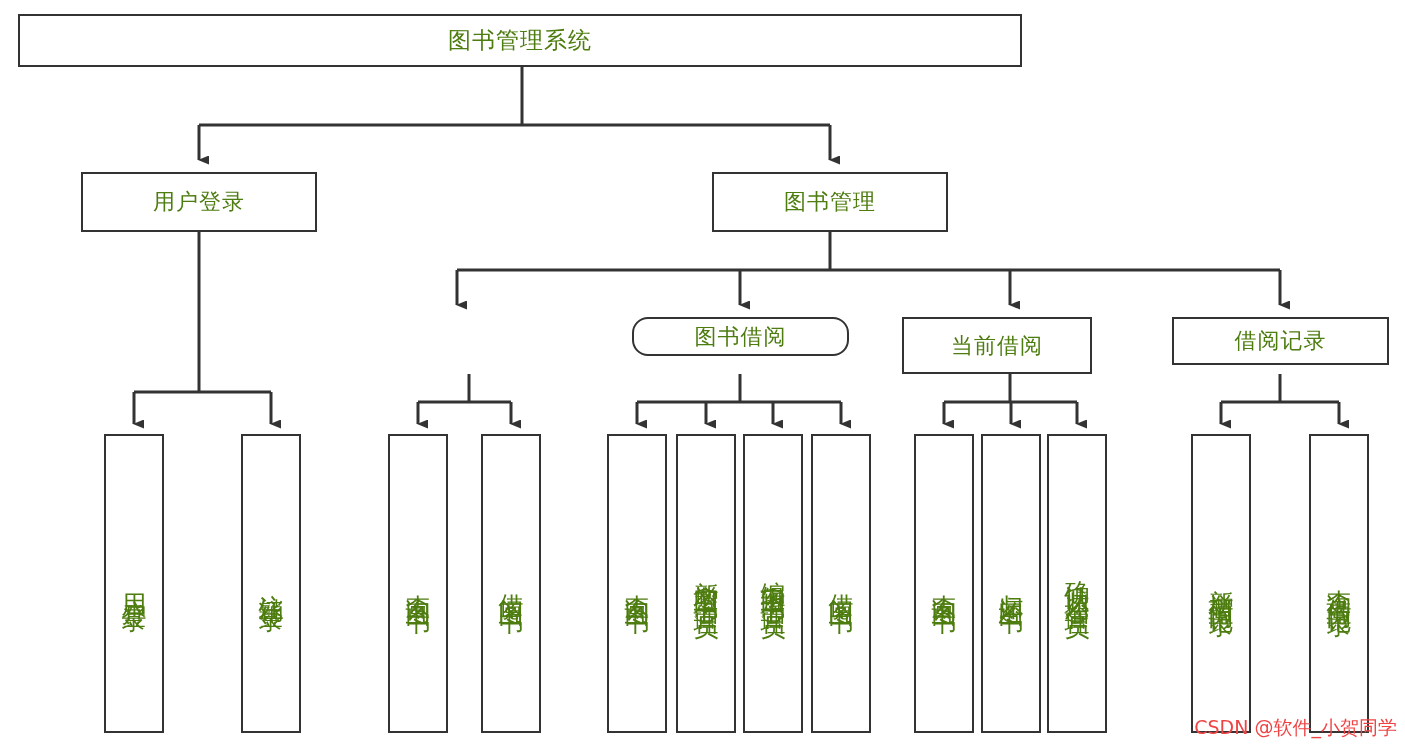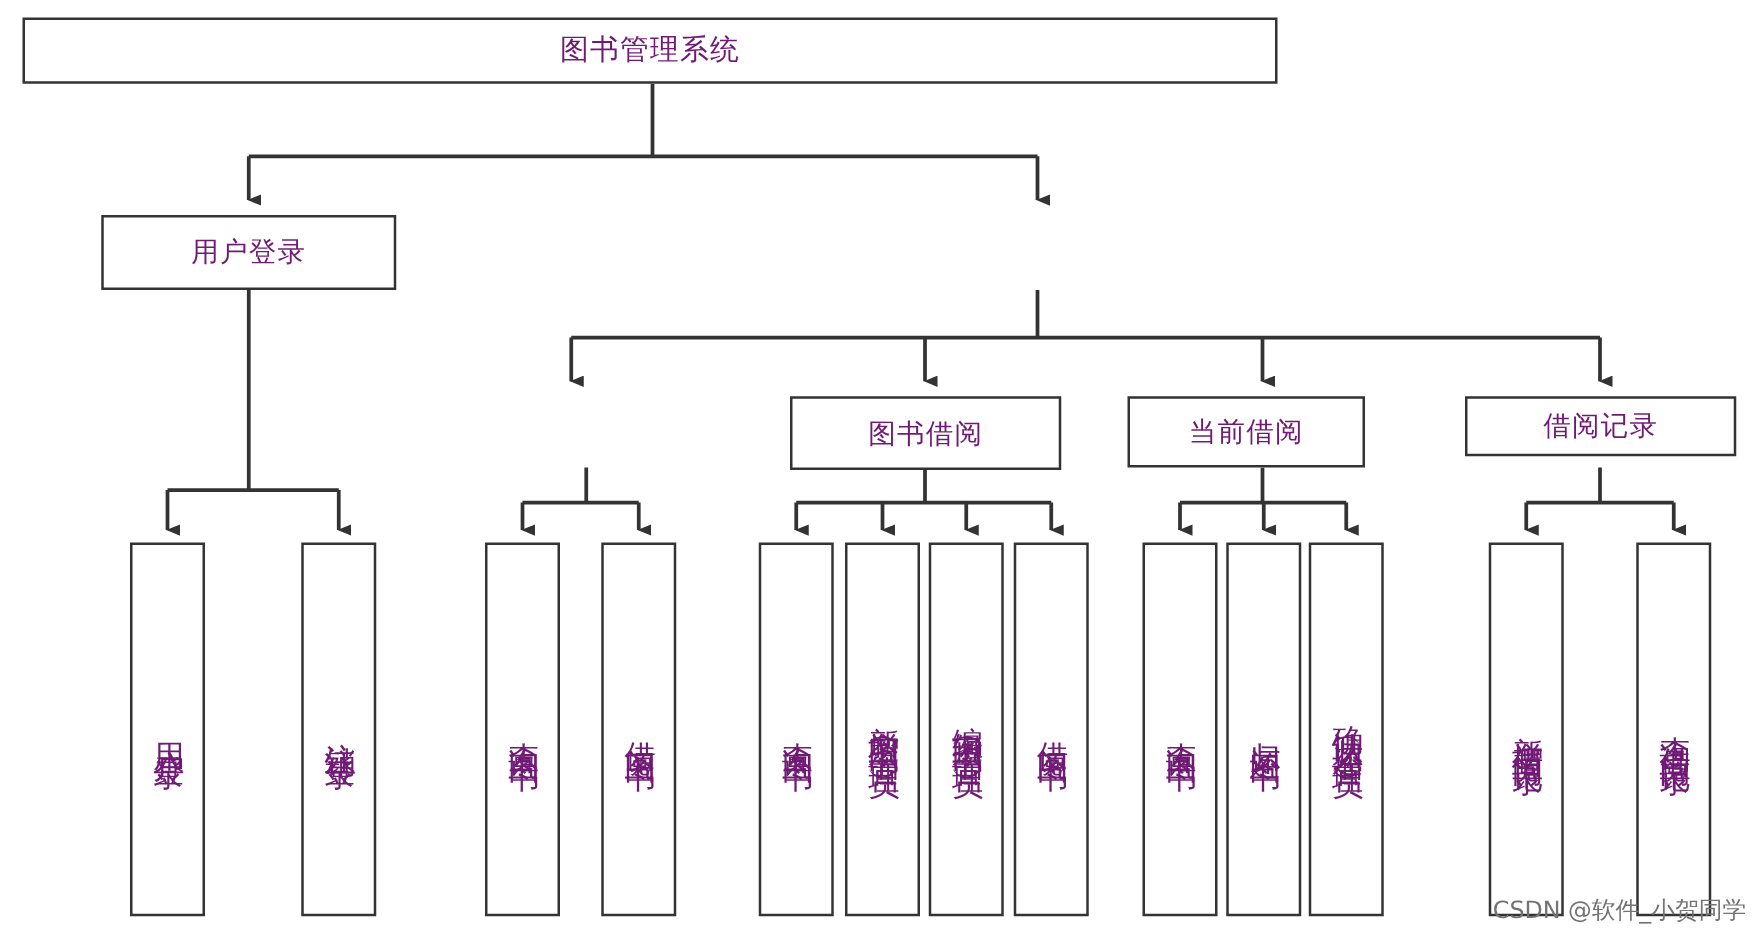--- a/index.html
+++ b/index.html
@@ -20,25 +20,24 @@
   .node {
     position: absolute;
     box-sizing: border-box;
     background: #ffffff;
     border: 2px solid #333333;
     display: flex;
     align-items: center;
     justify-content: center;
   }
   .node-label {
-    color: #701a75;
+    color: #4d7c0f;
     line-height: 1.25;
     white-space: pre;
     text-align: center;
-    font-family: Liberation Serif, serif;
   }
   
   .node.horiz .node-label {
     writing-mode: horizontal-tb;
     font-size: 22px;
     letter-spacing: 1px;
   }
   .node.root .node-label {
     font-size: 23px;
   }
@@ -60,21 +59,21 @@
     top: 0;
     width: 1405px;
     height: 747px;
     pointer-events: none;
   }
   .watermark {
     position: absolute;
     right: 8px;
     bottom: 6px;
     font-size: 19px;
-    color: #737373;
+    color: #ef4444;
     font-family: "DejaVu Sans", "Liberation Sans", sans-serif;
     white-space: nowrap;
     letter-spacing: 0px;
   }
 </style>
 </head>
 <body>
 
 <div id="canvas">
 
@@ -128,22 +127,25 @@
     </g>
   </svg>
 
   <div class="node horiz root" style="left:18px; top:14px; width:1004px; height:53px;">
     <span class="node-label">图书管理系统</span>
   </div>
 
   <div class="node horiz" style="left:81px; top:172px; width:236px; height:60px;">
     <span class="node-label">用户登录</span>
   </div>
+  <div class="node horiz" style="left:712px; top:172px; width:236px; height:60px;">
+    <span class="node-label">图书管理</span>
+  </div>
 
-  <div class="node horiz" style="left:632px; top:317px; width:217px; height:59px;">
+  <div class="node horiz" style="left:632px; top:317px; width:217px; height:39px;border-radius:16px;">
     <span class="node-label">图书借阅</span>
   </div>
   <div class="node horiz" style="left:902px; top:317px; width:190px; height:57px;">
     <span class="node-label">当前借阅</span>
   </div>
   <div class="node horiz" style="left:1172px; top:317px; width:217px; height:48px;">
     <span class="node-label">借阅记录</span>
   </div>
 
   <div class="node vert" style="left:104px; top:434px; width:60px; height:299px;">

